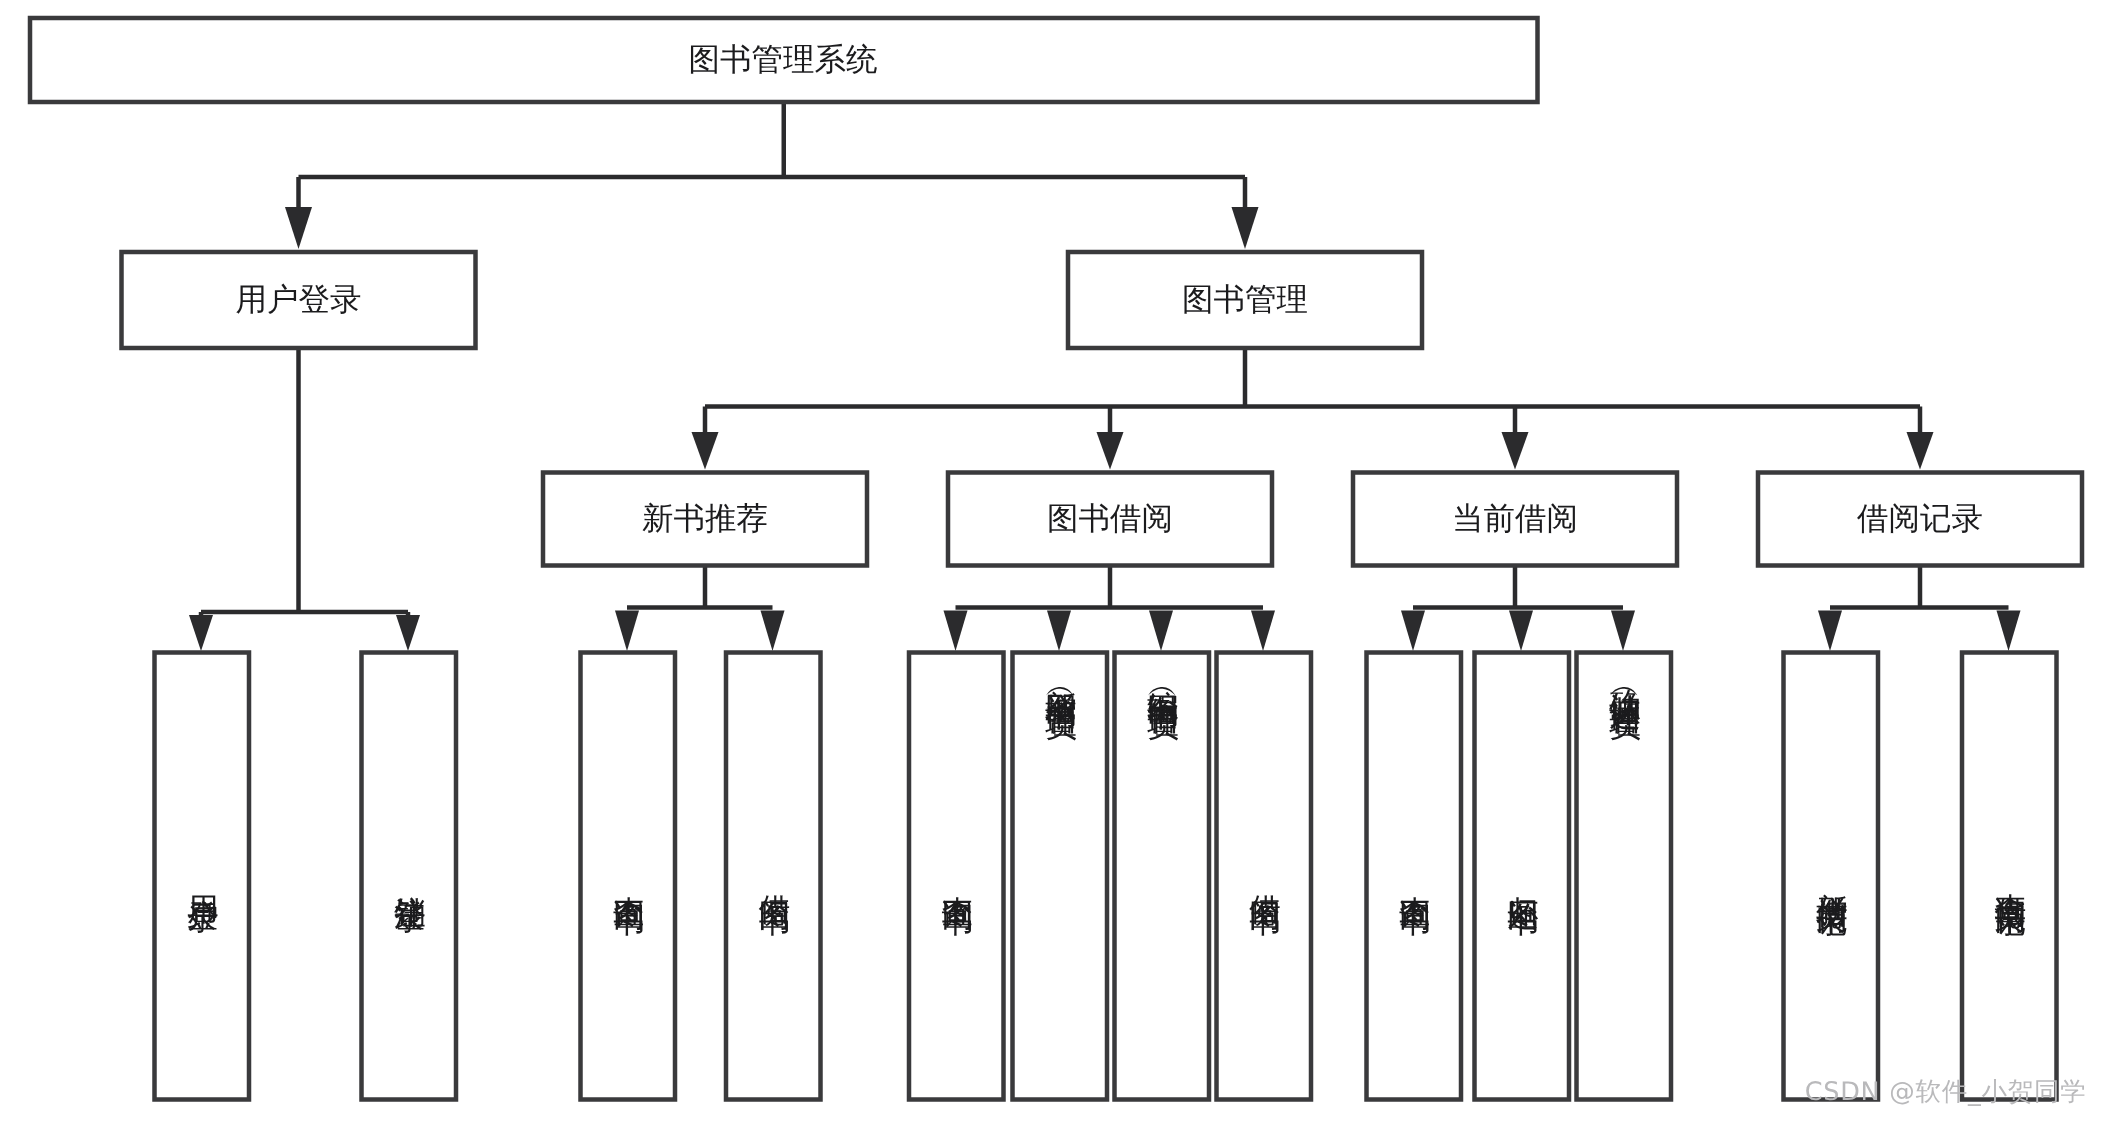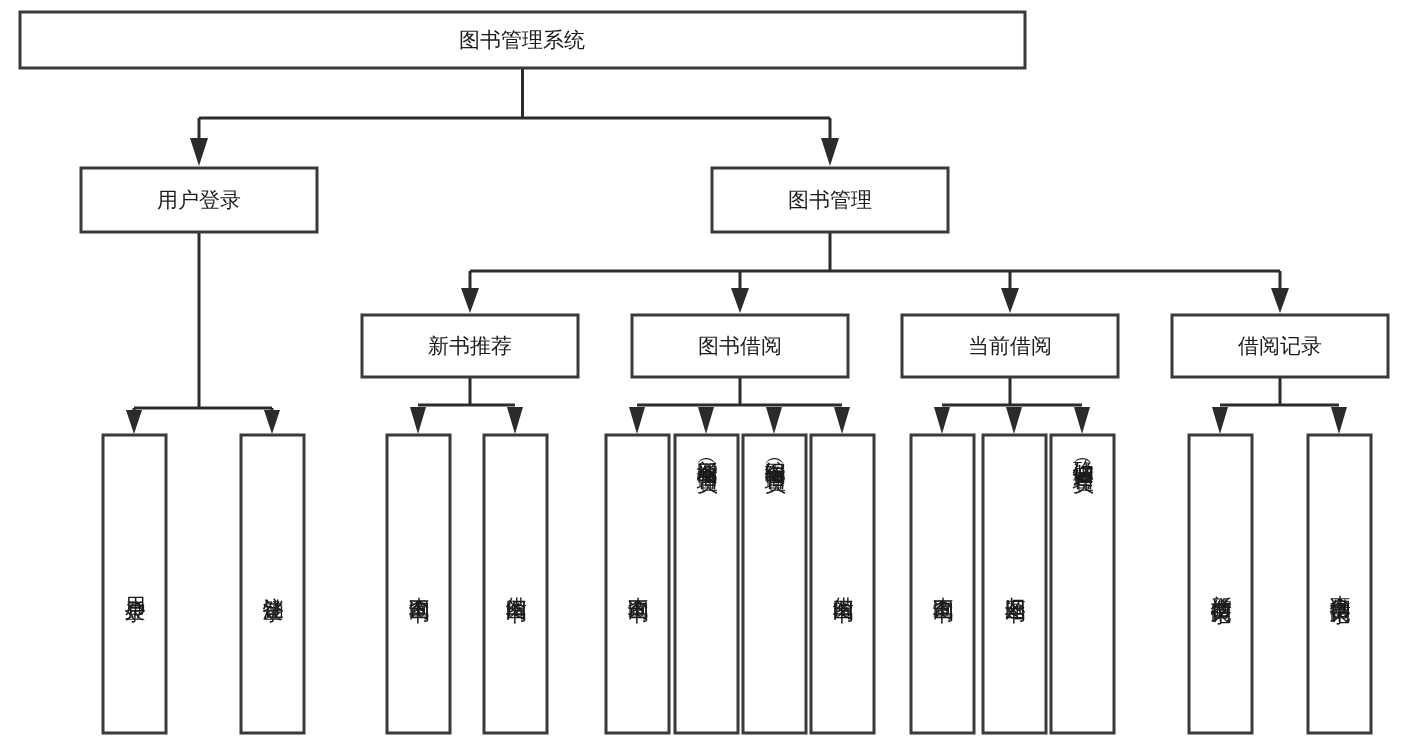--- a/index.html
+++ b/index.html
@@ -230,14 +230,15 @@
   <div class="leaf-label-wrap" style="left:1051px;top:435px;width:63px;height:298px;align-items:flex-start;">
     <span class="leaf-label" style="margin-top:8px;">确认归还（管理员）</span>
   </div>
   <div class="leaf-label-wrap" style="left:1189px;top:435px;width:63px;height:298px;">
     <span class="leaf-label">新增借阅记录</span>
   </div>
   <div class="leaf-label-wrap" style="left:1308px;top:435px;width:63px;height:298px;">
     <span class="leaf-label">查询借阅记录</span>
   </div>
 
+  <div class="watermark">CSDN @软件_小贺同学</div>
 
 </div>
 
 </body></html>

